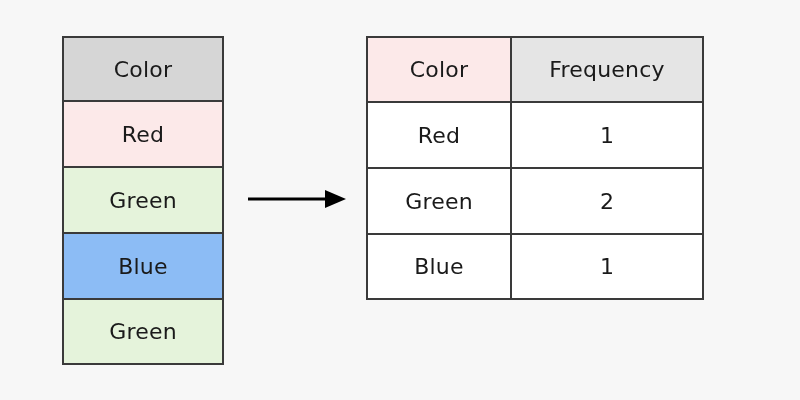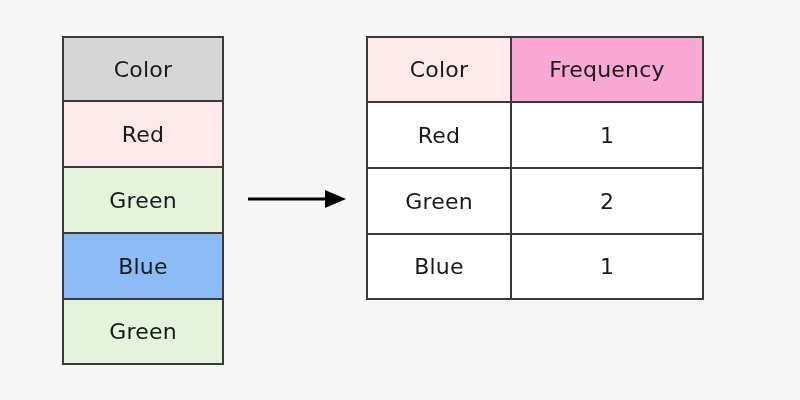--- a/index.html
+++ b/index.html
@@ -120,21 +120,21 @@
     <svg width="102" height="26" viewBox="0 0 102 26" xmlns="http://www.w3.org/2000/svg">
       <line x1="2" y1="13" x2="82" y2="13" stroke="#000000" stroke-width="3.2"></line>
       <polygon points="79,4 100,13 79,22" fill="#000000"></polygon>
     </svg>
   </div>
 
   <div class="freq-table">
 
     <div class="freq-row header-row">
       <div class="freq-cell col-label" style="background-color: rgb(252, 233, 233);">Color</div>
-      <div class="freq-cell col-value" style="background-color: #f9a8d4;">Frequency</div>
+      <div class="freq-cell col-value" style="background-color: #e5e5e5;">Frequency</div>
     </div>
 
     <div class="freq-row">
       <div class="freq-cell col-label">Red</div>
       <div class="freq-cell col-value">1</div>
     </div>
 
     <div class="freq-row">
       <div class="freq-cell col-label">Green</div>
       <div class="freq-cell col-value">2</div>

